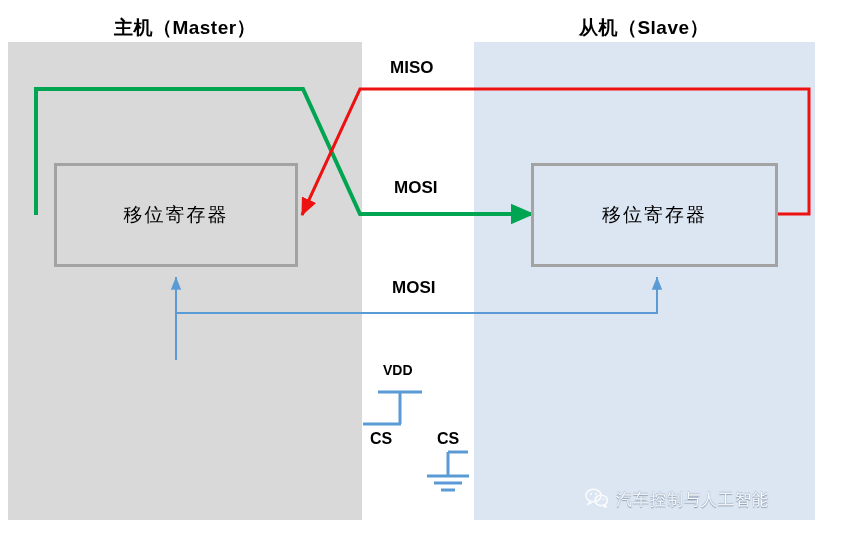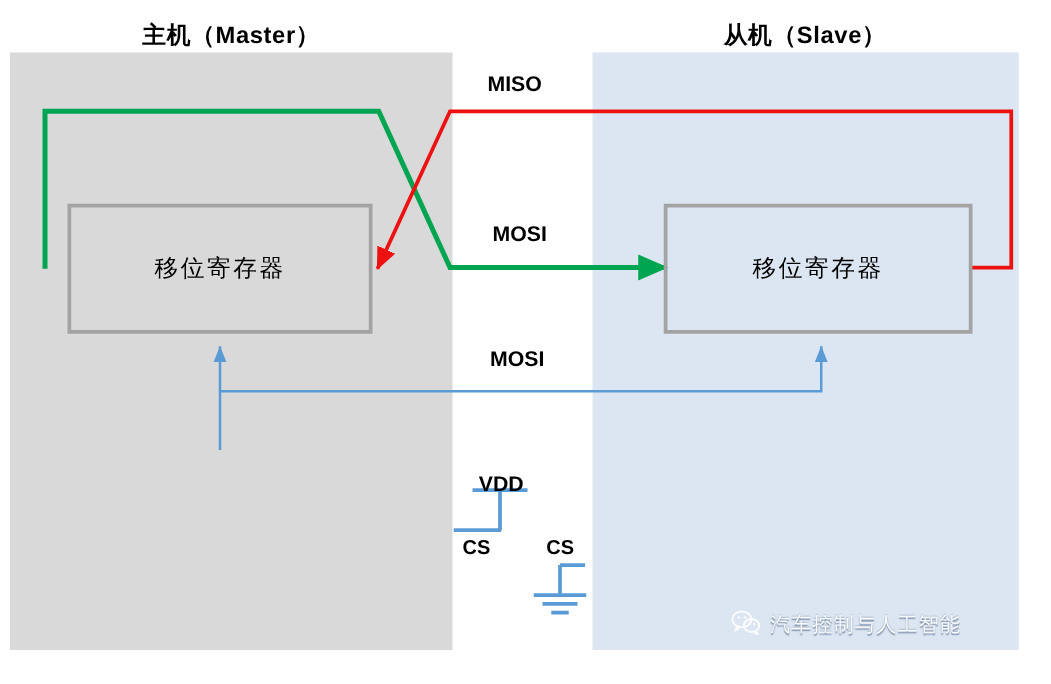--- a/index.html
+++ b/index.html
@@ -76,21 +76,21 @@
   #label-miso { left: 390px; top: 58px; }
   #label-mosi { left: 394px; top: 178px; }
   #label-sclk { left: 392px; top: 278px; }
 
   .pin-label {
     position: absolute;
     font-weight: bold;
     color: #000;
     white-space: nowrap;
   }
-  #label-vdd { left: 383px; top: 378px; font-size: 17px; }
+  #label-vdd { left: 383px; top: 362px; font-size: 14px; }
   #label-cs-master { left: 370px; top: 430px; font-size: 16px; }
   #label-cs-slave  { left: 437px; top: 430px; font-size: 16px; }
 
   svg.wires {
     position: absolute;
     left: 0;
     top: 0;
     width: 841px;
     height: 547px;
     pointer-events: none;

